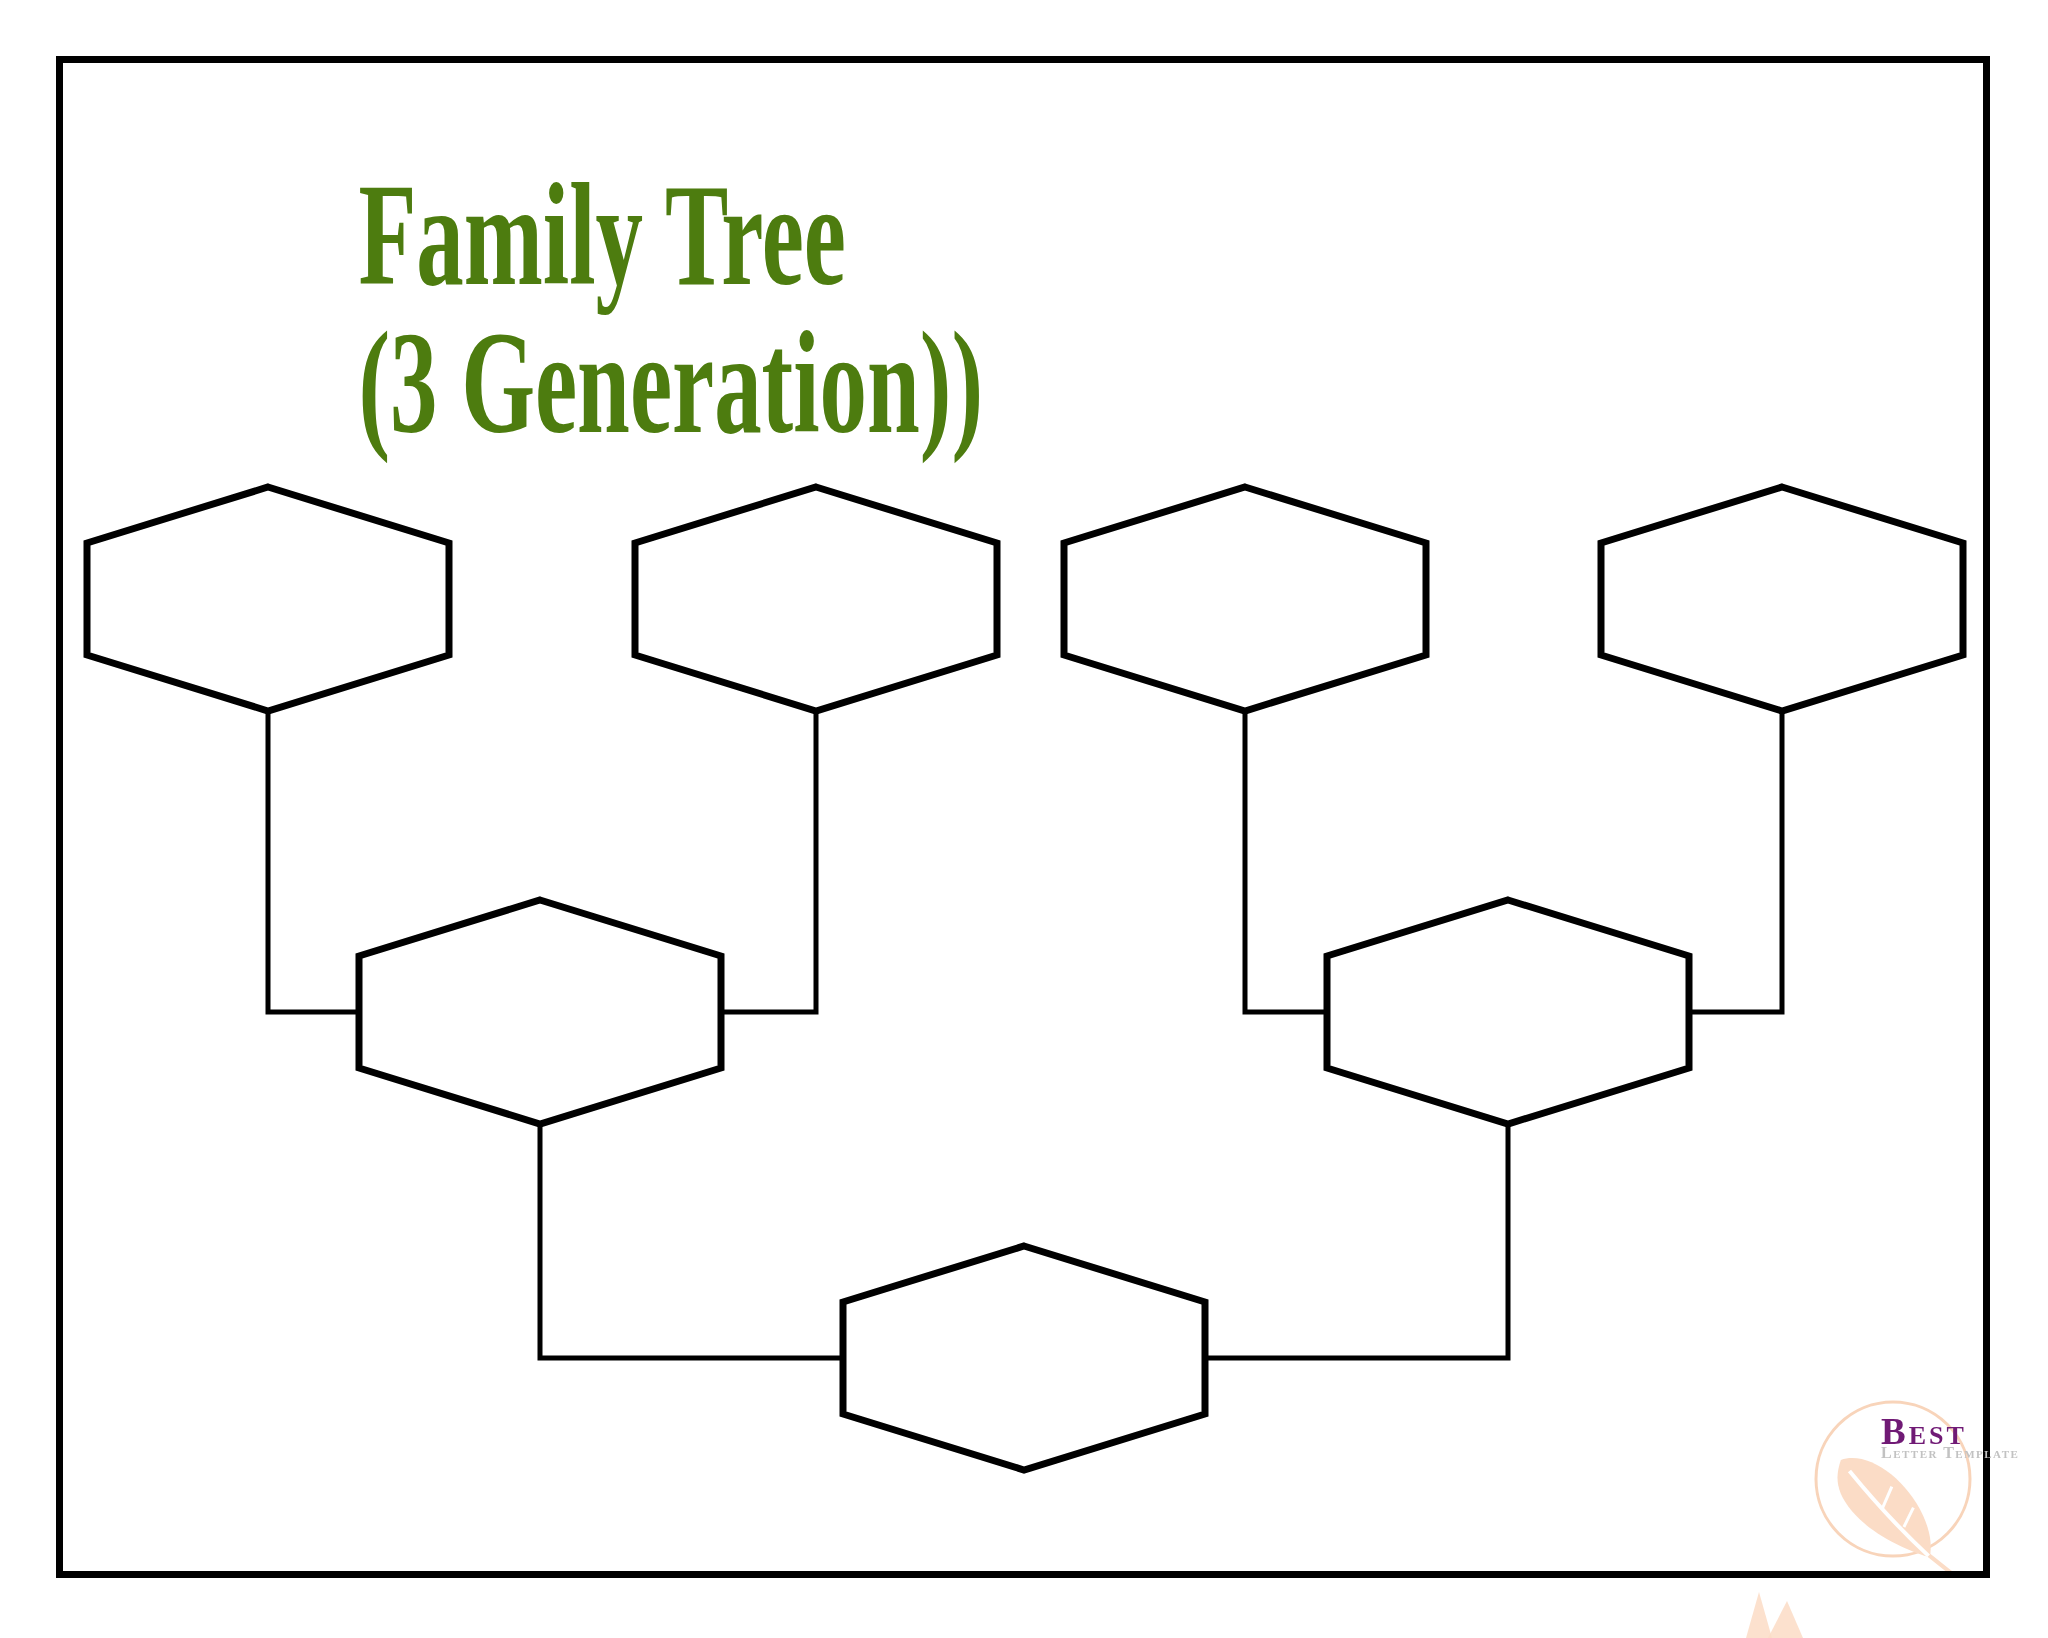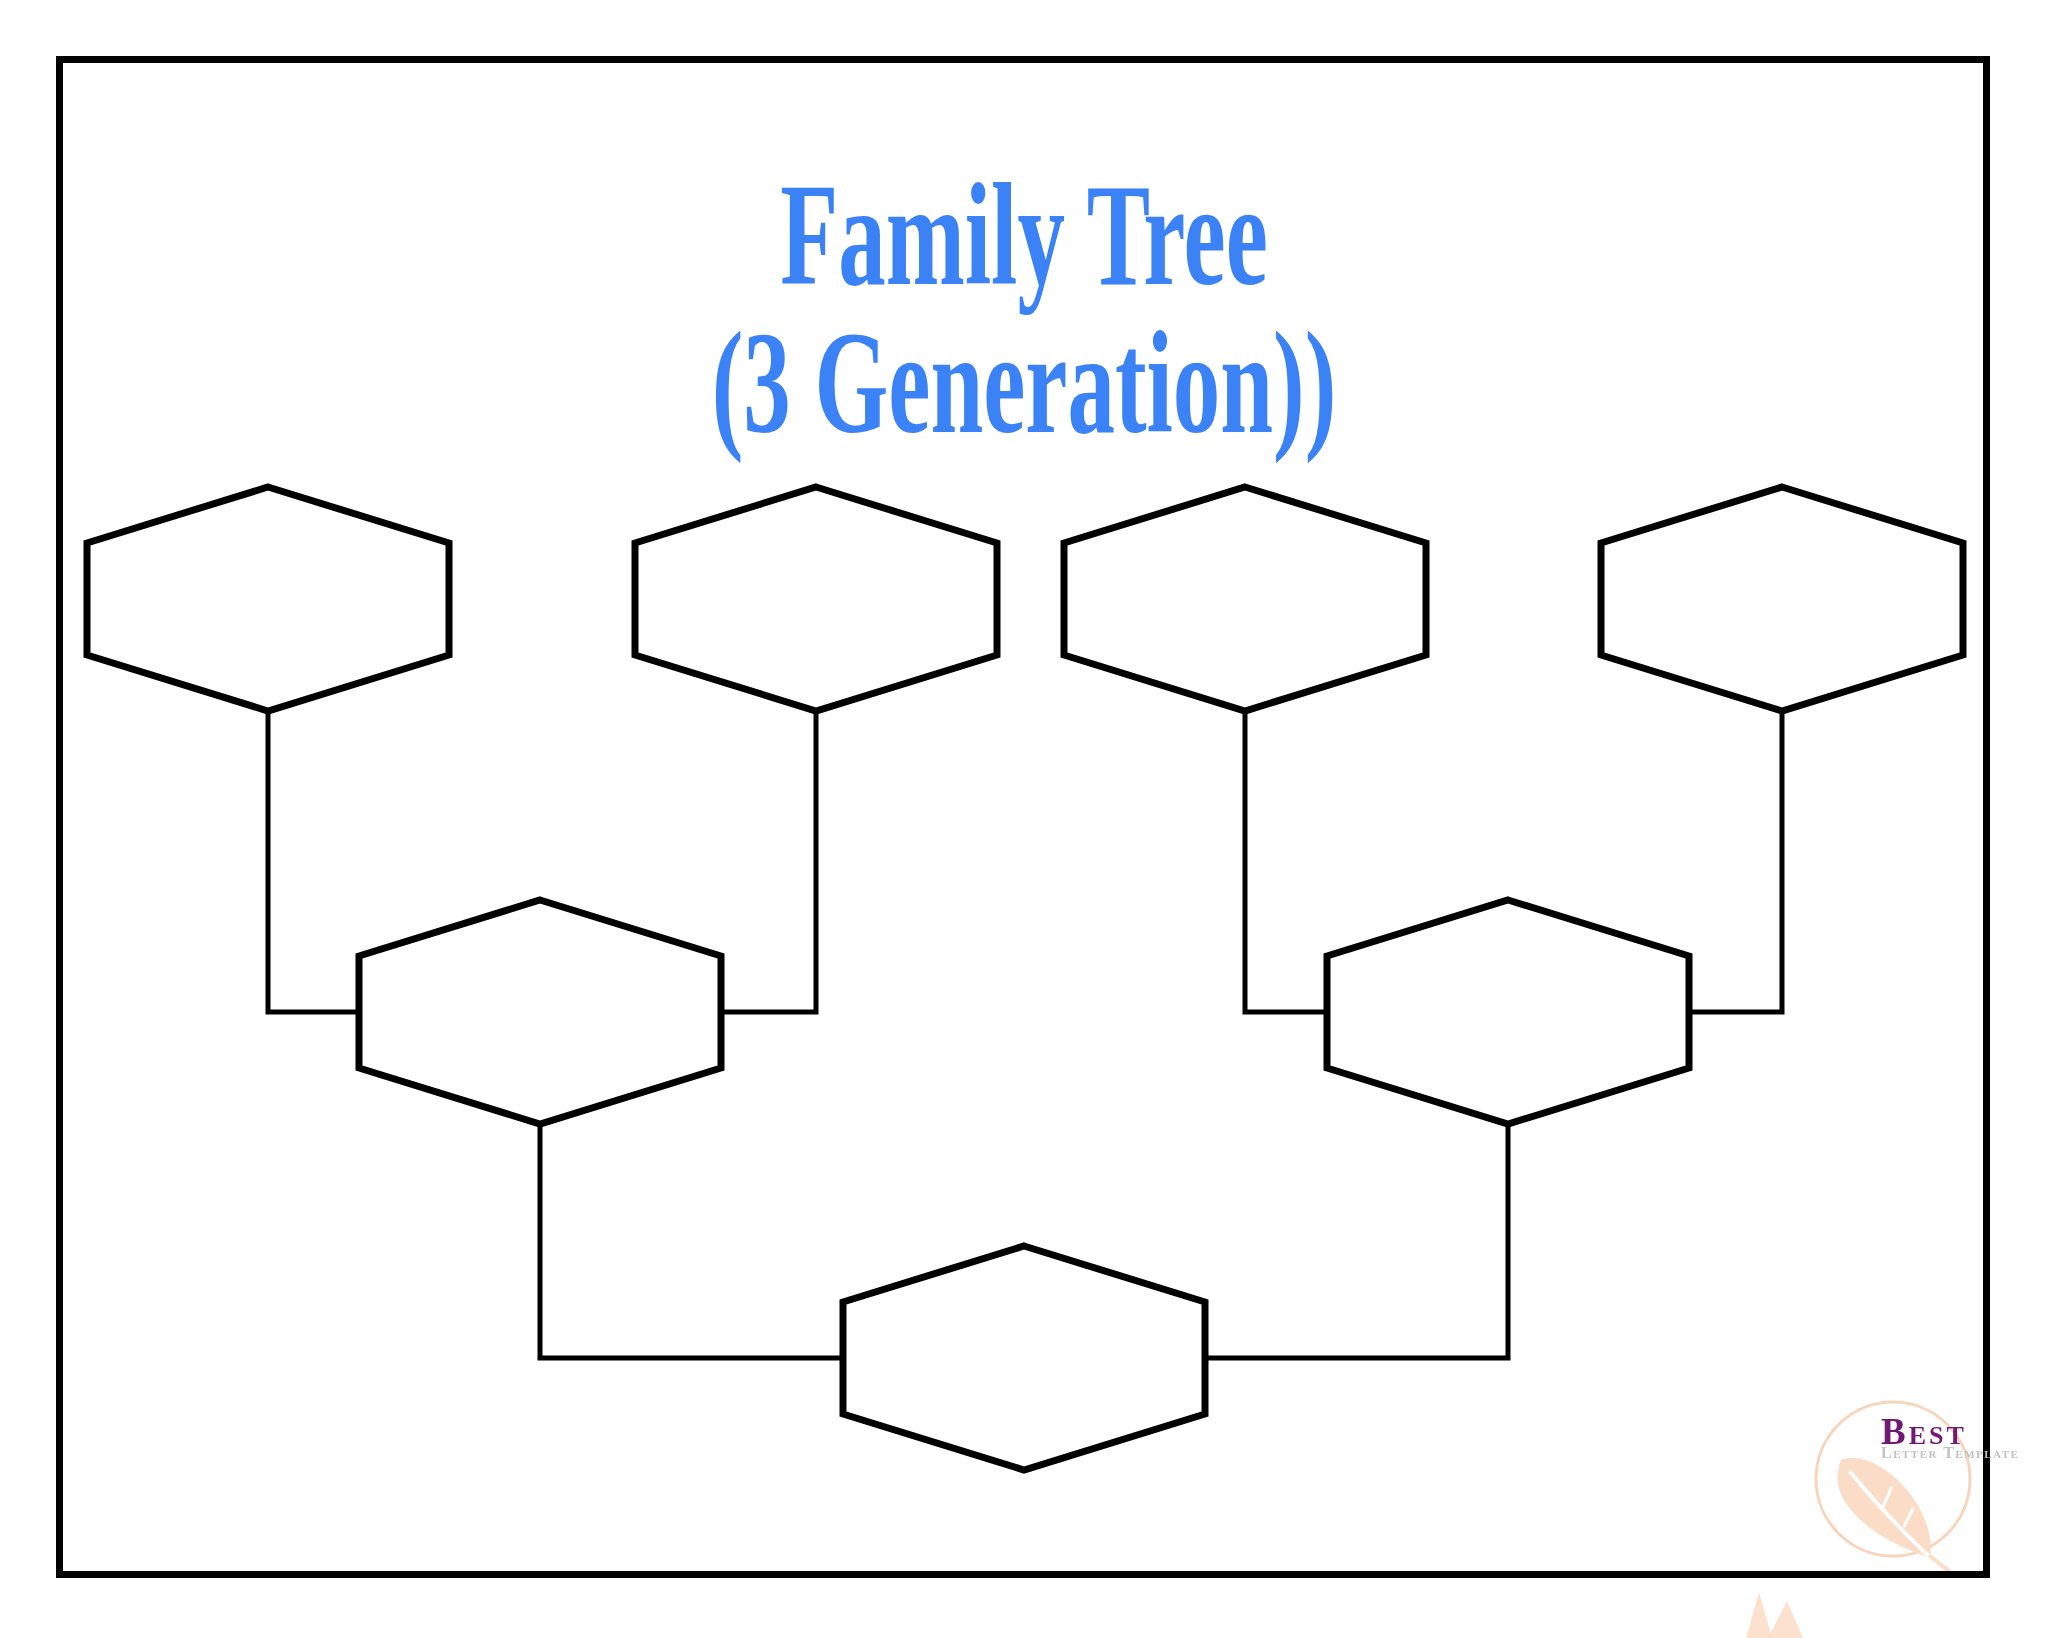--- a/index.html
+++ b/index.html
@@ -5,22 +5,22 @@
   html,body{margin:0;padding:0}
   body{
     width:2048px;height:1638px;position:relative;overflow:hidden;
     background:#ffffff;font-family:"Liberation Serif",serif;
   }
   .page-border{
     position:absolute;left:56px;top:56px;width:1934px;height:1522px;
     border:7px solid #000;box-sizing:border-box;z-index:5;pointer-events:none;
   }
   .title{
-    position:absolute;left:0;top:161px;width:2048px;text-align:center;
-    font-weight:bold;font-size:146px;line-height:148px;color:#3b82f6;z-index:2;
+    position:absolute;left:0;top:161px;width:2048px;text-align:left;
+    font-weight:bold;font-size:146px;line-height:148px;color:#4d7c0f;z-index:2;
   }
   .title .line{
     display:block;transform:scaleX(0.65);transform-origin:50% 50%;white-space:nowrap;
   }
   svg.diagram{position:absolute;left:0;top:0;z-index:1}
   .hex{fill:#ffffff;stroke:#000000;stroke-width:7}
   .conn{fill:none;stroke:#000000;stroke-width:5}
   .wm-brand{
     position:absolute;left:1881px;top:1413px;z-index:6;
     font-size:37px;font-weight:bold;font-variant:small-caps;

